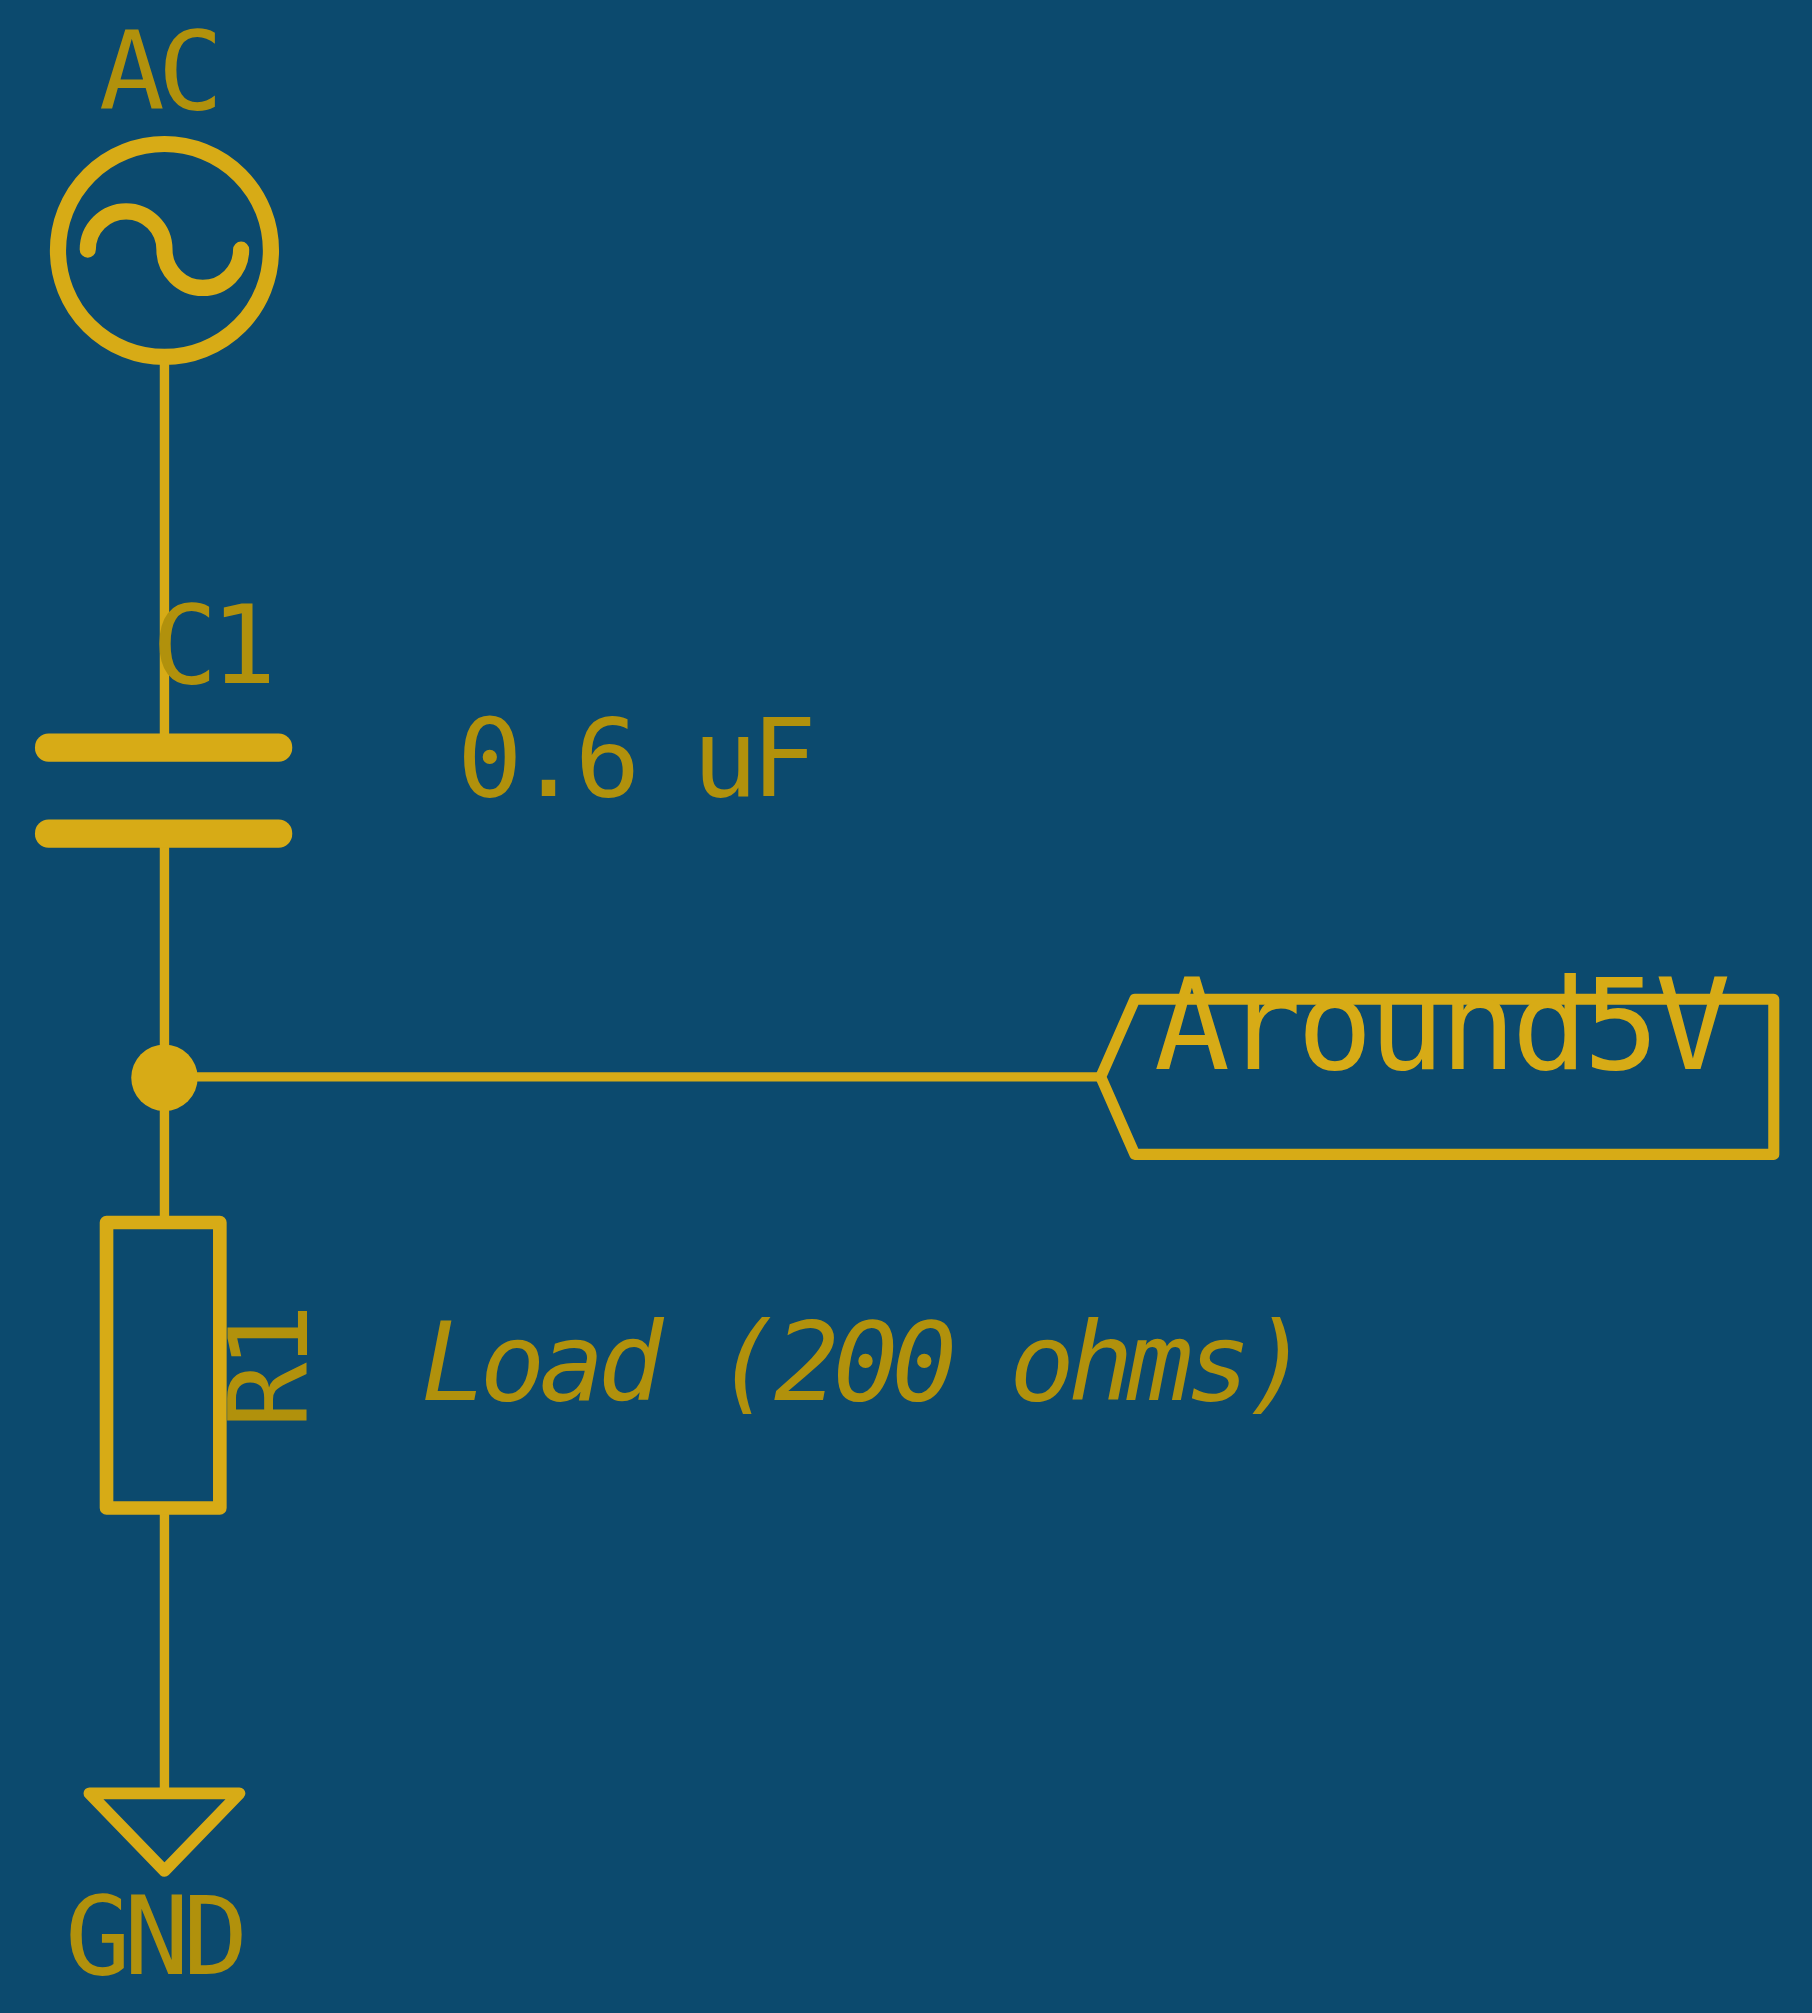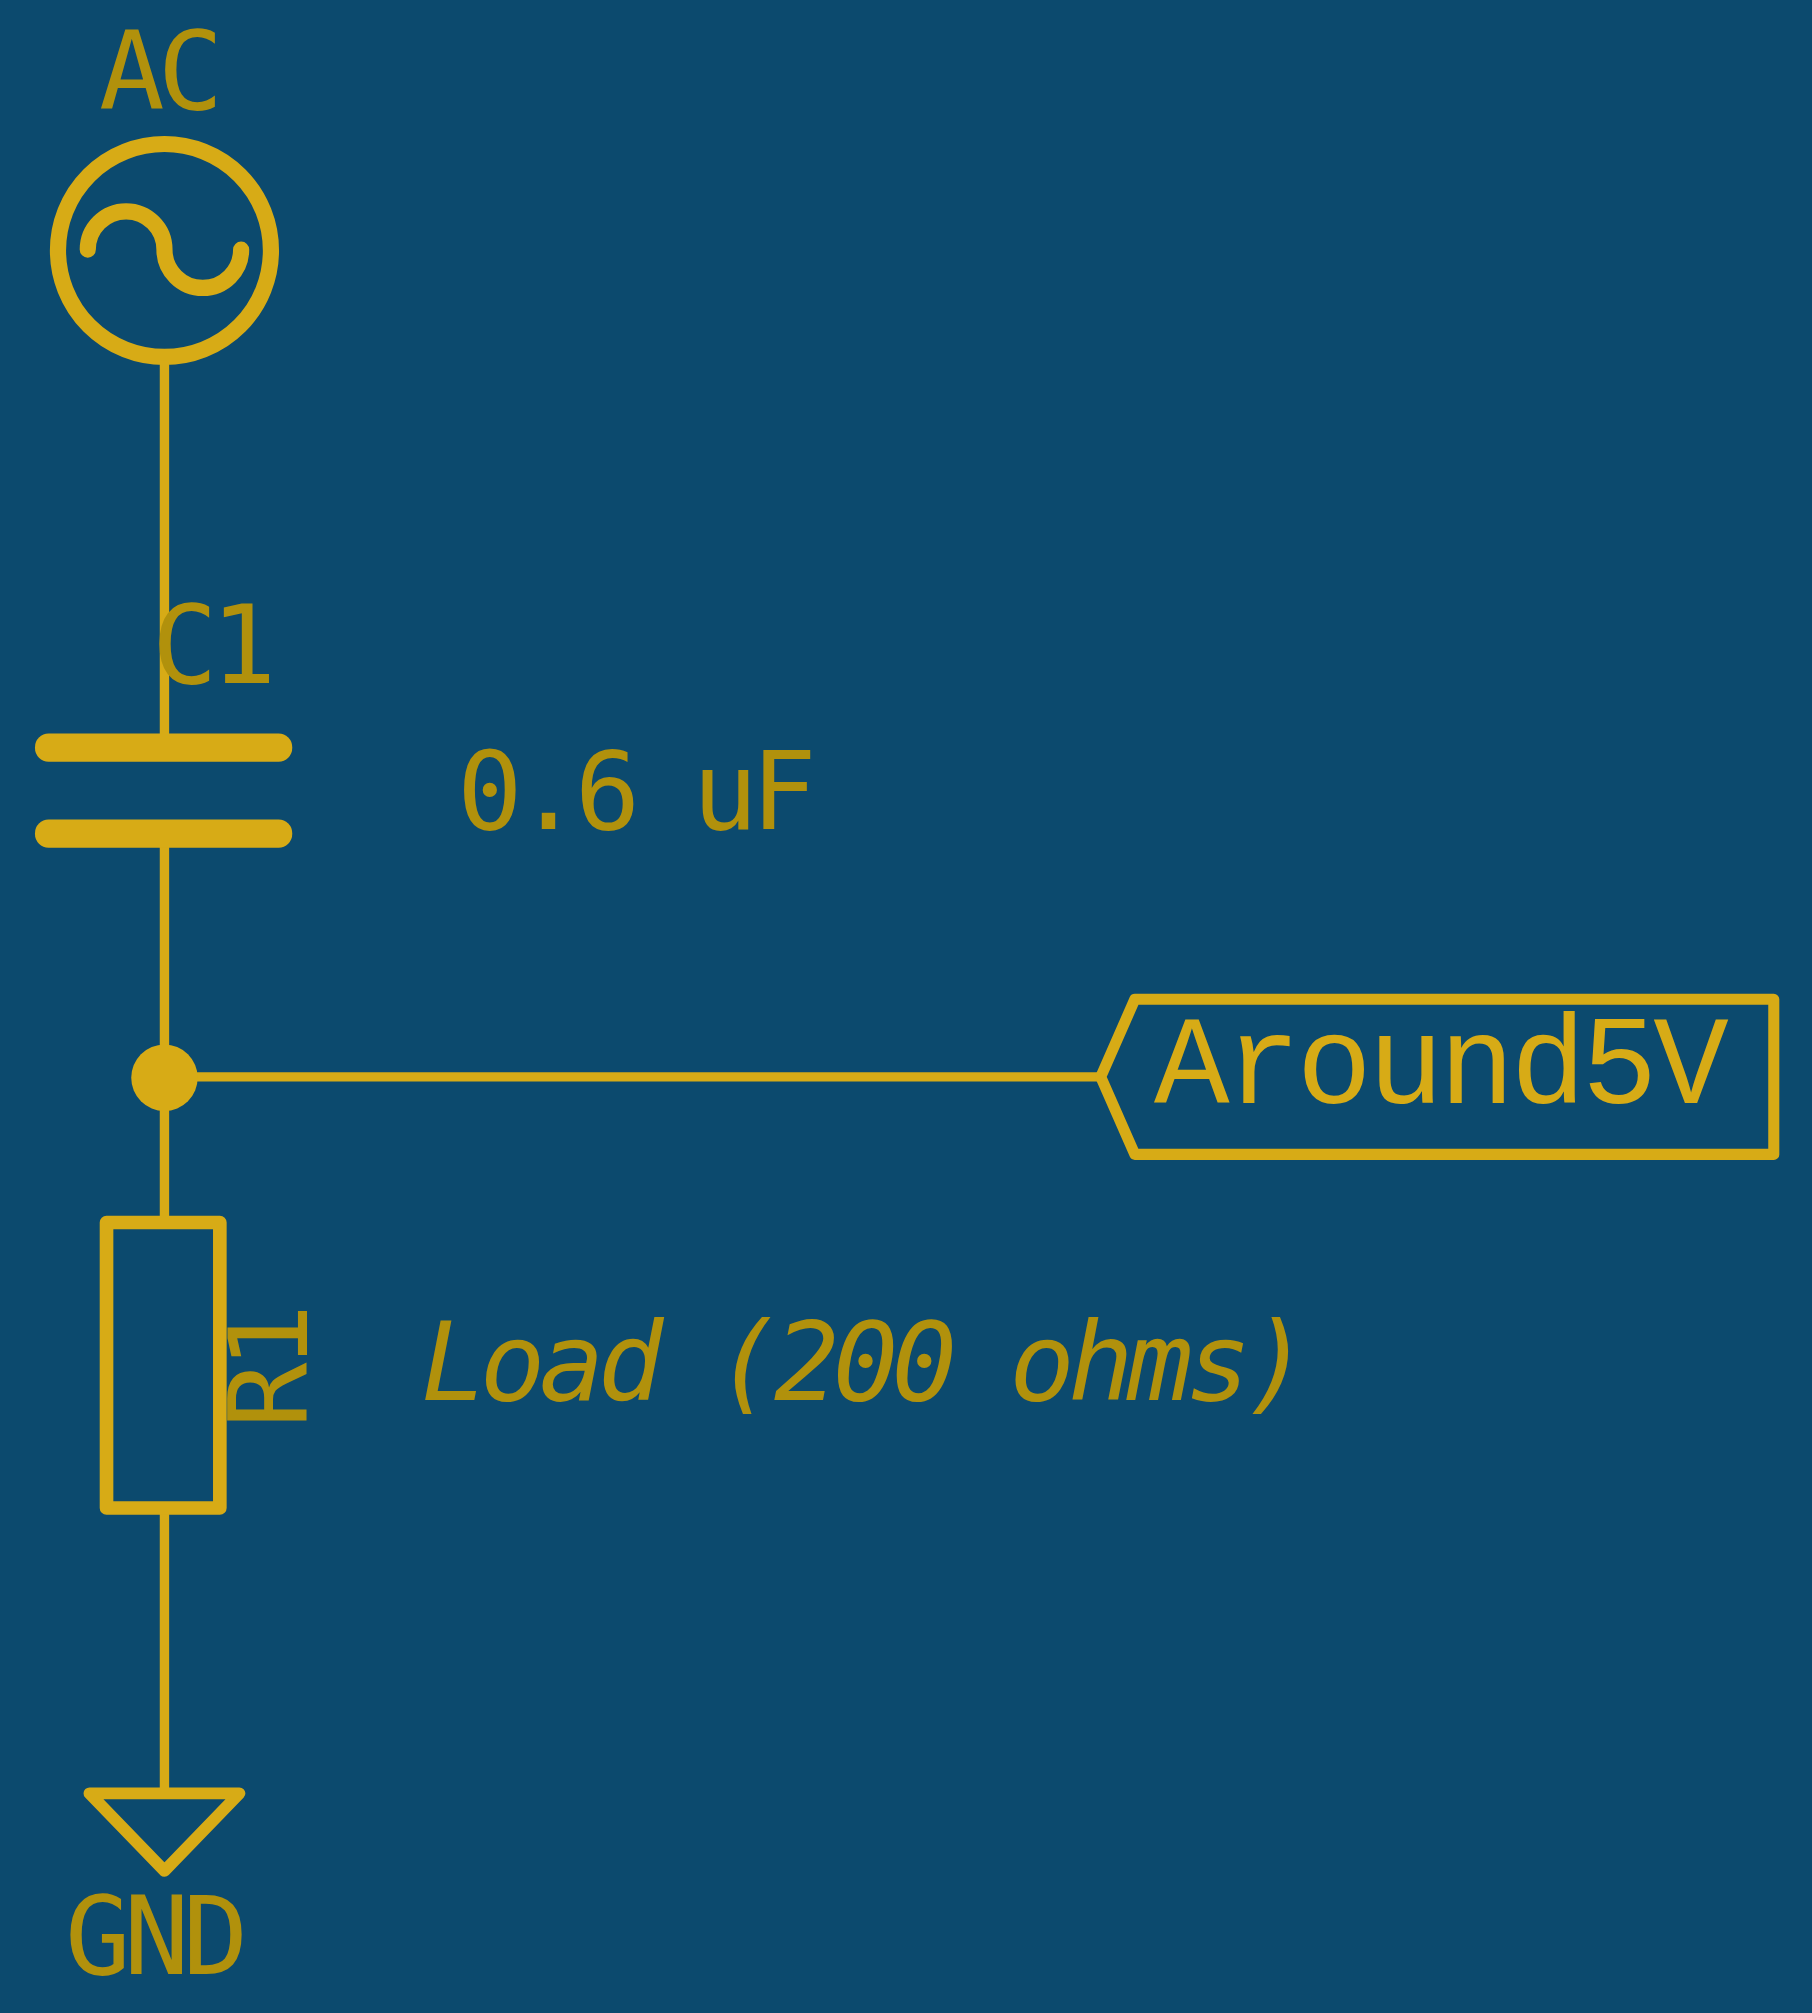--- a/index.html
+++ b/index.html
@@ -71,23 +71,23 @@
 
     <rect x="125" y="1435" width="133" height="335" fill="none" stroke="#D7AB16" stroke-width="16" stroke-linejoin="round"></rect>
 
     <path d="M 105 2105 L 281 2105 L 193 2196 Z" fill="none" stroke="#D7AB16" stroke-width="14" stroke-linejoin="round" stroke-linecap="round"></path>
   </svg>
 
   <div class="lbl" style="left:99px; top:17px;">AC</div>
 
   <div class="lbl" style="left:152px; top:591px;text-align:right;">C1</div>
 
-  <div class="lbl" style="left:457px; top:737px;">0.6 uF</div>
+  <div class="lbl" style="left:457px; top:704px;">0.6 uF</div>
 
-  <div class="lbl lbl-bright lbl-net" style="left:1154px; top:1007px;font-family:Liberation Mono, monospace;">Around5V</div>
+  <div class="lbl lbl-bright lbl-net" style="left:1154px; top:963px;">Around5V</div>
 
   <div class="lbl lbl-rotated" style="left:215px; top:1428px;">R1</div>
 
   <div class="lbl" style="left:421px; top:1308px;font-style:italic;">Load (200 ohms)</div>
 
   <div class="lbl" style="left:65px; top:1882px;text-align:right;">GND</div>
 
 </div>
 
 

